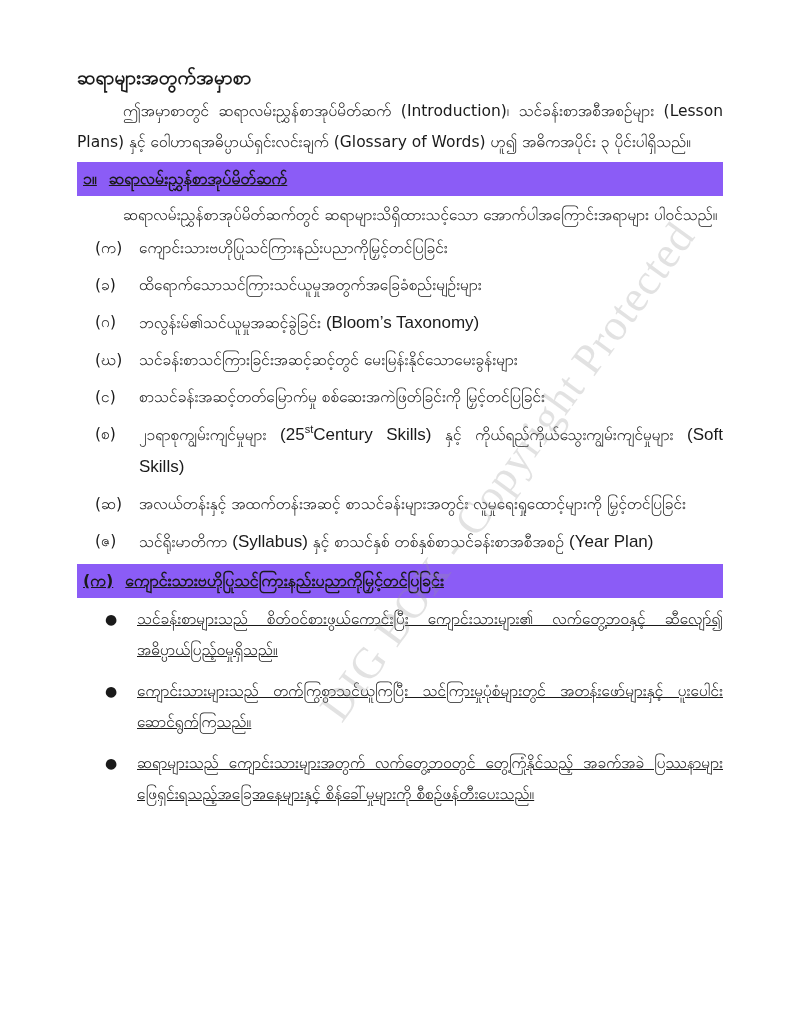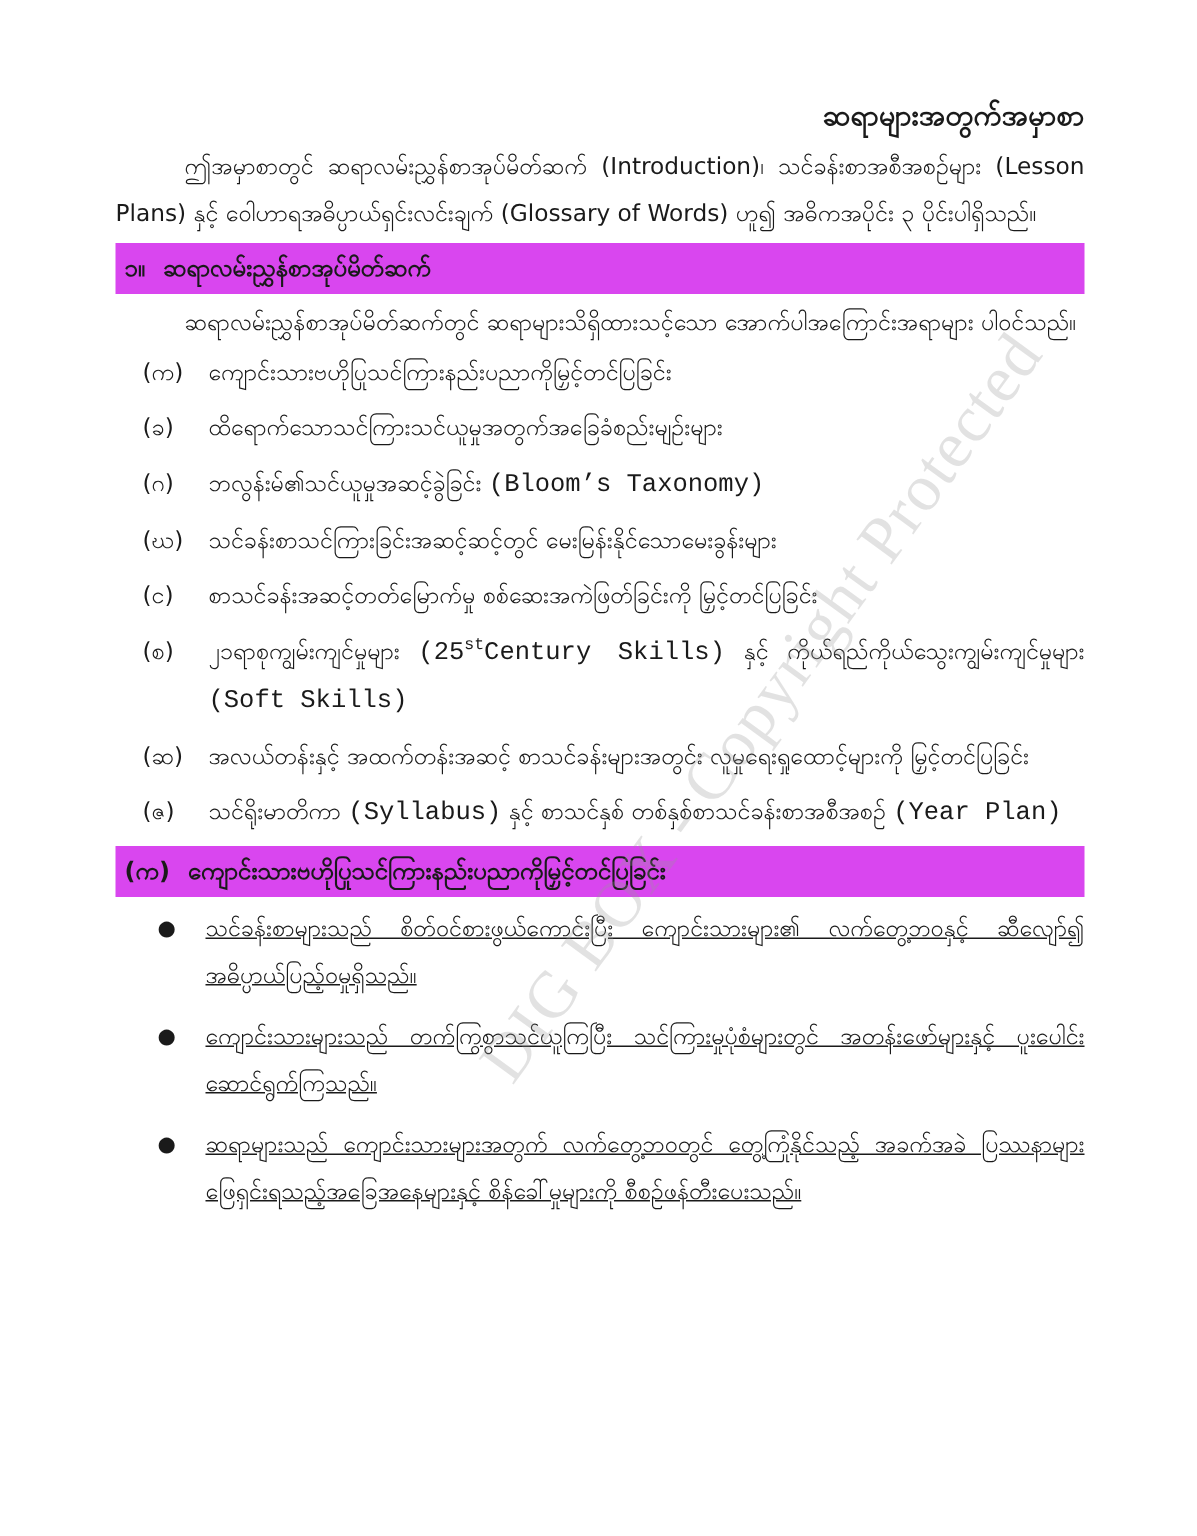--- a/index.html
+++ b/index.html
@@ -15,47 +15,48 @@
       font-family: "DejaVu Sans", "Liberation Serif", sans-serif;
       color: #1a1a1a;
     }
     .page {
       position: absolute;
       left: 77px;
       top: 60px;
       width: 646px;
     }
     .title {
-      text-align: right;
+      text-align: left;
       font-weight: bold;
       font-size: 19px;
       line-height: 34px;
       margin: 0 0 2px 0;
       letter-spacing: 0.2px;
     }
     .para {
       font-size: 15.5px;
       line-height: 31px;
       text-align: justify;
       margin: 0;
     }
     .para.indent {
       text-indent: 46px;
     }
     .band {
-      background: #d946ef;
+      background: #8b5cf6;
       margin-top: 4px;
       margin-bottom: 4px;
       padding: 0 0 0 6px;
       height: 34px;
       line-height: 34px;
       font-weight: bold;
       font-size: 16px;
       white-space: nowrap;
       overflow: hidden;
+      text-decoration: underline;
     }
     .band .num {
       margin-right: 12px;
       font-weight: bold;
     }
     .list {
       list-style: none;
       margin: 2px 0 0 0;
       padding: 0;
     }
@@ -68,21 +69,21 @@
     .list .marker {
       flex: 0 0 44px;
       padding-left: 18px;
       white-space: nowrap;
     }
     .list .text {
       flex: 1;
       text-align: justify;
     }
     .en {
-      font-family: Liberation Mono, monospace;
+      font-family: Liberation Sans, sans-serif;
       font-size: 17px;
     }
     sup {
       font-size: 11px;
       line-height: 0;
     }
     .bullets {
       list-style: none;
       margin: 6px 0 0 0;
       padding: 0;

